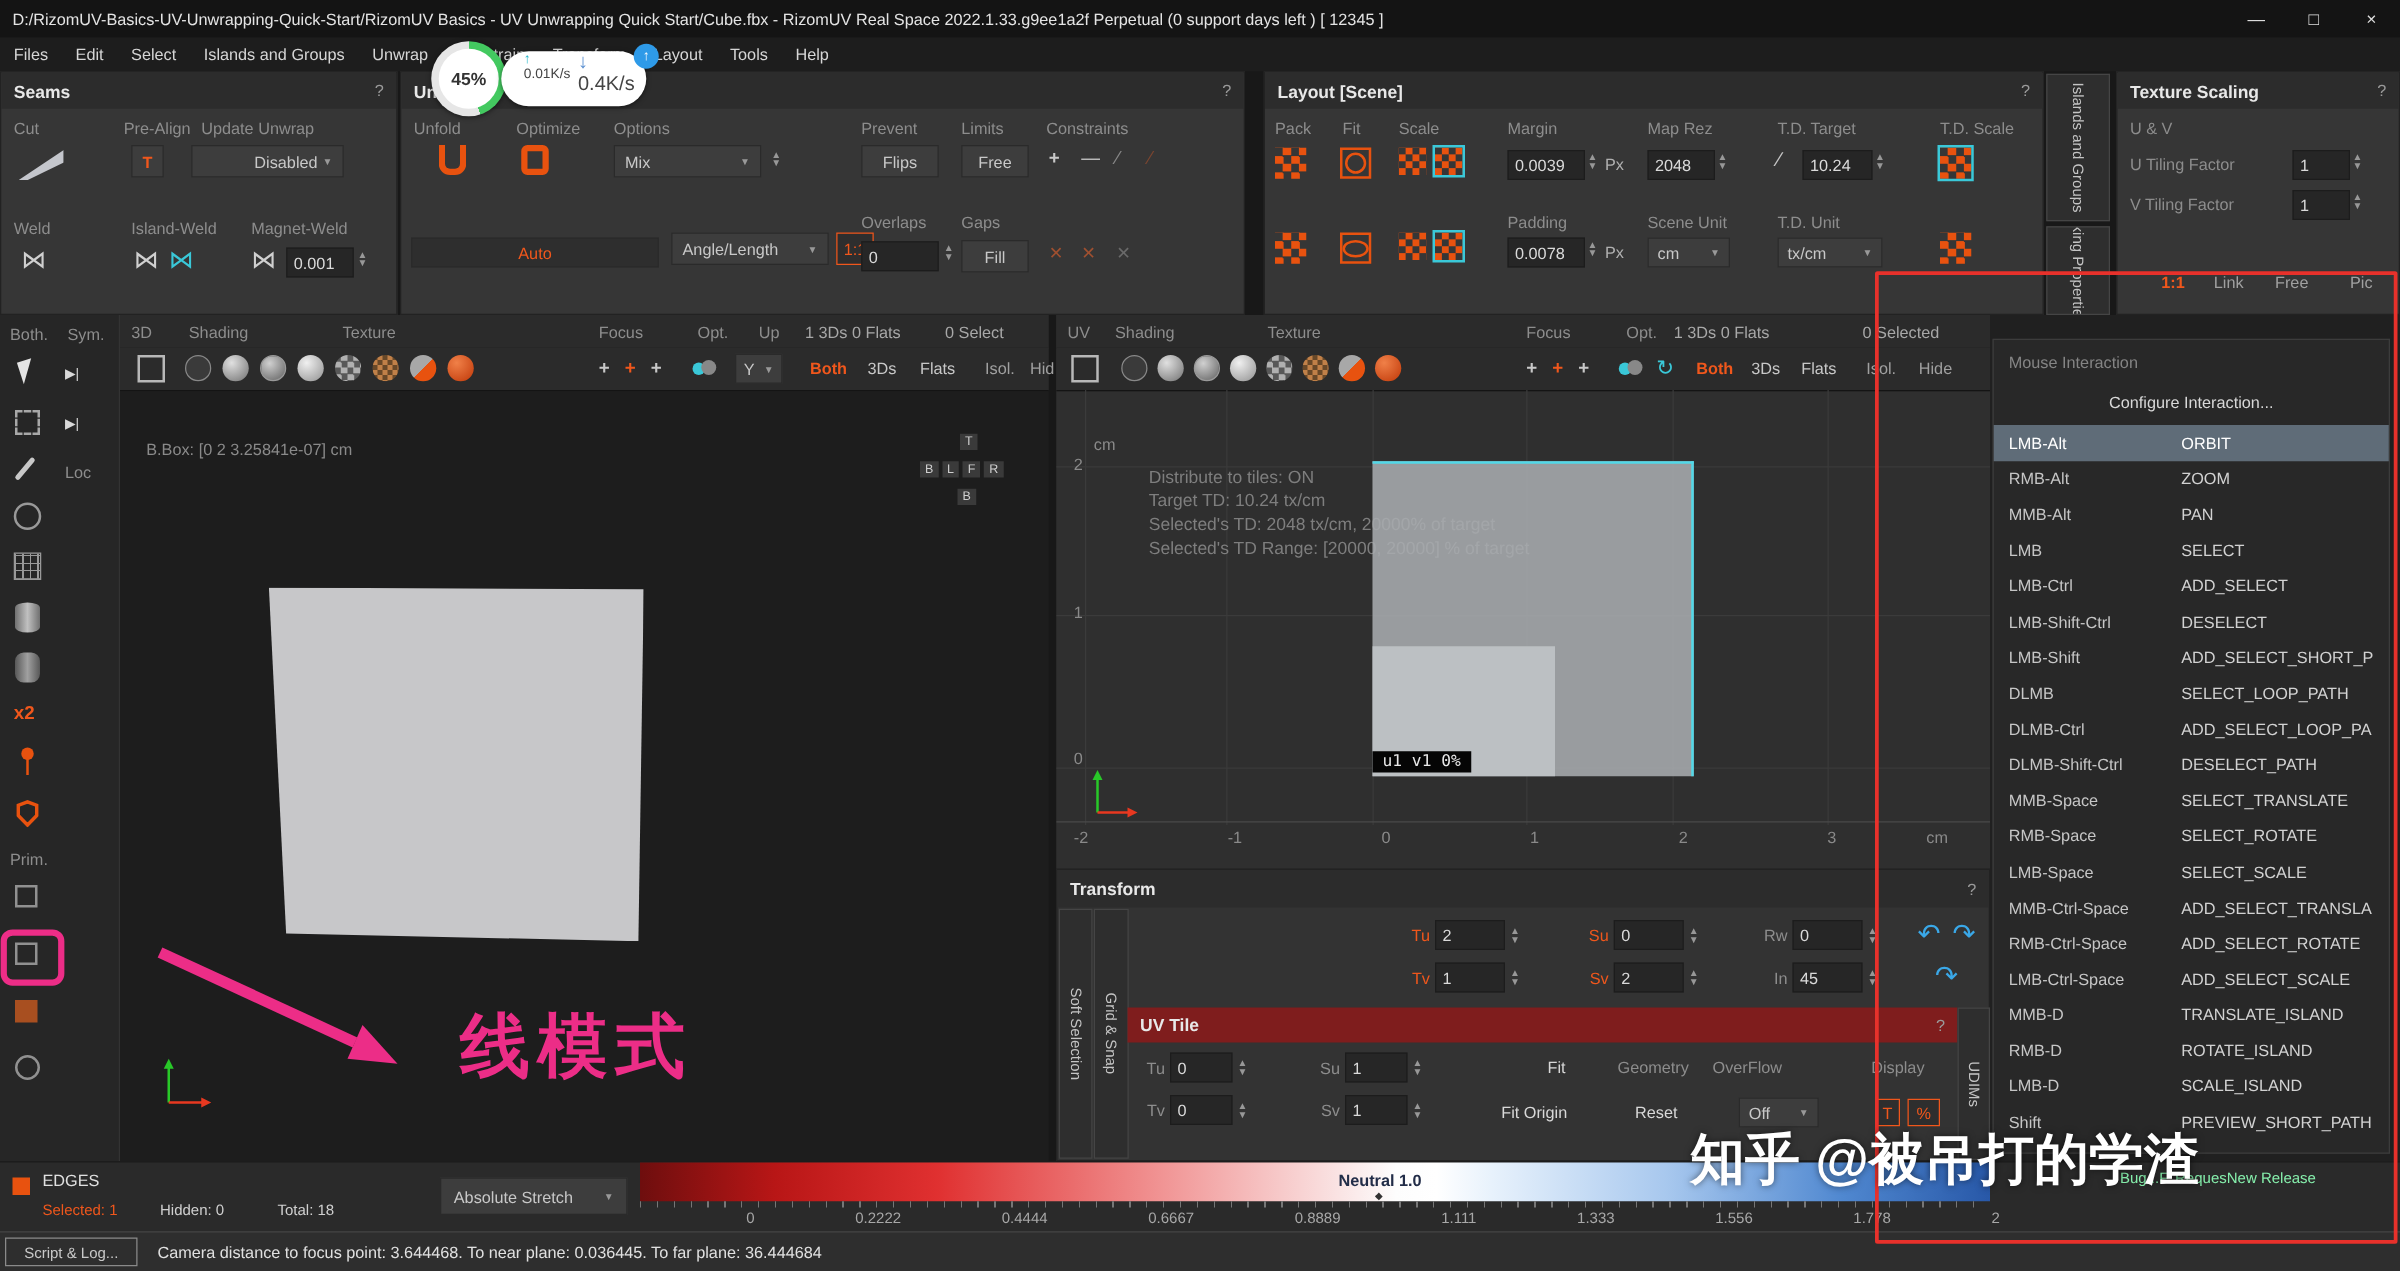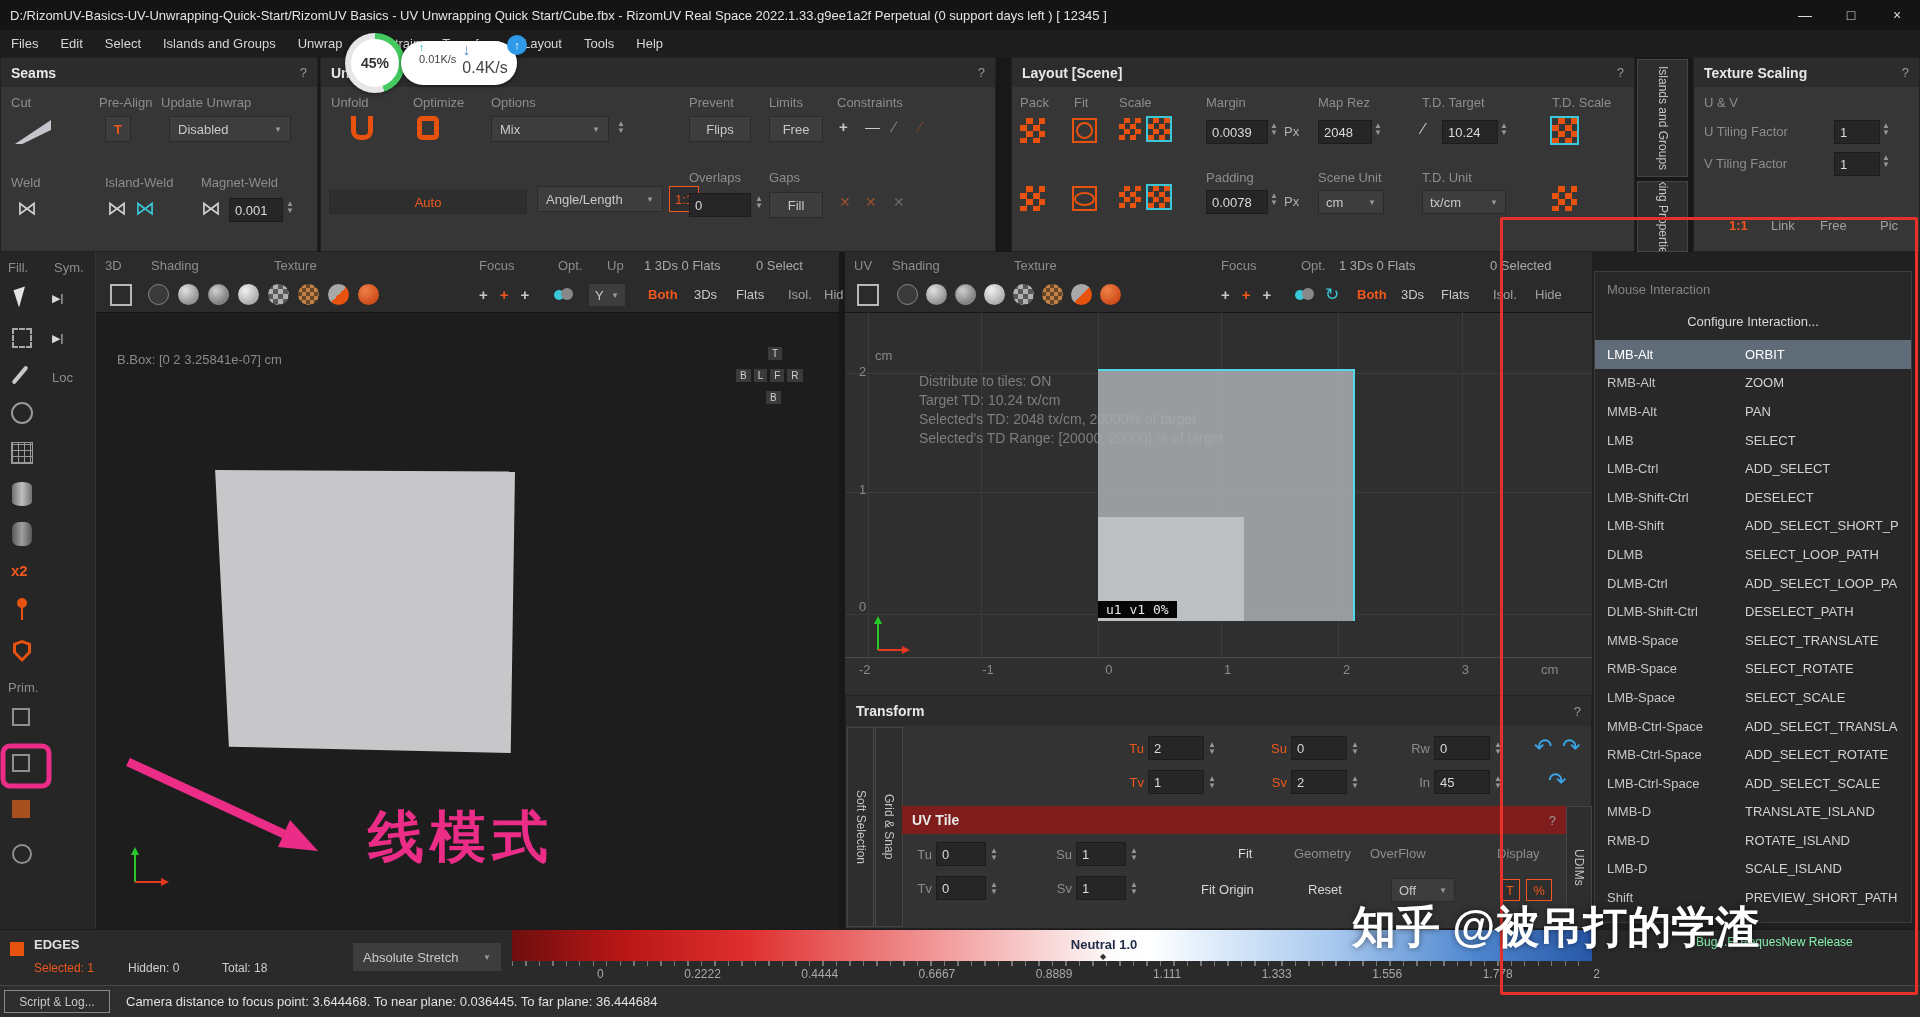--- a/index.html
+++ b/index.html
@@ -84,21 +84,21 @@
   <div class="panel" style="left:0;width:318px">
     <div class="hdr">
       <span>Seams</span>
       <span class="help">?</span>
     </div>
     <span class="lbl" style="left:10px;top:37px">Cut</span>
     <span class="lbl" style="left:98px;top:37px">Pre-Align</span>
     <span class="lbl" style="left:160px;top:37px">Update Unwrap</span>
     <span class="abs" style="left:14px;top:62px;width:36px;height:24px;background:#c4c6cc;clip-path:polygon(0 100%,100% 0,100% 42%,20% 100%)"></span>
     <span class="btn orange" style="left:104px;top:58px;width:26px;height:26px;font-weight:bold">T</span>
-    <span class="btn" style="left:168px;top:58px;width:122px;height:26px;justify-content:space-between;padding:0 8px">
+    <span class="btn" style="left:152px;top:58px;width:122px;height:26px;justify-content:flex-end;padding:0 8px">
       <span>Disabled</span>
       <span class="caret">▼</span>
     </span>
     <span class="lbl" style="left:10px;top:117px">Weld</span>
     <span class="lbl" style="left:104px;top:117px">Island-Weld</span>
     <span class="lbl" style="left:200px;top:117px">Magnet-Weld</span>
     <span class="weldi" style="left:16px;top:140px">⋈</span>
     <span class="weldi" style="left:106px;top:140px">⋈</span>
     <span class="weldi" style="left:134px;top:140px;color:#3ac8d8">⋈</span>
     <span class="weldi" style="left:200px;top:140px">⋈</span>
@@ -214,21 +214,21 @@
     <span class="lbl" style="left:10px;top:98px">V Tiling Factor</span>
     <span class="val" style="left:140px;top:94px;width:46px;height:24px">1</span>
     <span class="stp" style="left:188px;top:96px">▲<br>▼</span>
     <span class="txt orange" style="left:35px;top:160px;font-weight:bold">1:1</span>
     <span class="txt dim" style="left:77px;top:160px">Link</span>
     <span class="txt dim" style="left:126px;top:160px">Free</span>
     <span class="txt dim" style="left:186px;top:160px">Pic</span>
   </div>
 
   <div class="abs" style="left:0;top:252px;width:96px;height:677px;background:#262626;border-right:1px solid #333;box-sizing:border-box">
-    <span class="lbl" style="left:8px;top:8px">Fill.</span>
+    <span class="lbl" style="left:8px;top:8px">Both.</span>
     <span class="lbl" style="left:54px;top:8px">Sym.</span>
     <span class="abs" style="left:16px;top:36px;width:0;height:0;border-top:18px solid #e4e4e4;border-right:12px solid transparent;transform:rotate(-18deg)"></span>
     <span class="txt" style="left:52px;top:40px;font-size:11px;color:#d8d8d8">▶|</span>
     <span class="abs" style="left:12px;top:76px;width:20px;height:20px;border:2px dashed #a8a8a8;box-sizing:border-box"></span>
     <span class="txt" style="left:52px;top:80px;font-size:11px;color:#d8d8d8">▶|</span>
     <span class="abs" style="left:18px;top:112px;width:4px;height:22px;background:#c8c8c8;transform:rotate(40deg);border-radius:2px"></span>
     <span class="lbl" style="left:52px;top:118px">Loc</span>
     <span class="abs" style="left:11px;top:150px;width:22px;height:22px;border:2px solid #999;border-radius:50%;box-sizing:border-box"></span>
     <span class="abs" style="left:11px;top:190px;width:22px;height:22px;border:1px solid #999;box-sizing:border-box;background:repeating-linear-gradient(0deg,#999 0 1px,transparent 1px 6px),repeating-linear-gradient(90deg,#999 0 1px,transparent 1px 6px)"></span>
     <span class="abs" style="left:12px;top:230px;width:20px;height:24px;background:linear-gradient(90deg,#707070,#c0c0c0,#707070);border-radius:50% 50% 50% 50%/18% 18% 18% 18%"></span>
@@ -488,21 +488,21 @@
     <span class="btn" style="left:545px;top:182px;width:64px;height:24px;justify-content:space-between;padding:0 7px">
       <span>Off</span>
       <span class="caret">▼</span>
     </span>
     <span class="btn obtn" style="left:654px;top:183px;width:20px;height:22px;background:#2e2e2e">T</span>
     <span class="btn obtn" style="left:680px;top:183px;width:26px;height:22px;background:#2e2e2e">%</span>
   </div>
 
   <div class="abs" style="left:0;top:929px;width:1920px;height:56px;background:#2a2a2a;border-top:1px solid #1a1a1a;box-sizing:border-box">
     <span class="abs" style="left:10px;top:12px;width:14px;height:14px;background:#e8520f"></span>
-    <span class="txt" style="left:34px;top:7px;font-weight:bold;color:#e0e0e0">EDGES</span>
+    <span class="txt" style="left:34px;top:7px;font-weight:normal;color:#e0e0e0">EDGES</span>
     <span class="txt orange" style="left:34px;top:31px;font-size:12px">Selected: 1</span>
     <span class="txt" style="left:128px;top:31px;font-size:12px;color:#d0d0d0">Hidden: 0</span>
     <span class="txt" style="left:222px;top:31px;font-size:12px;color:#d0d0d0">Total: 18</span>
     <span class="btn" style="left:352px;top:12px;width:150px;height:30px;justify-content:space-between;padding:0 10px">
       <span>Absolute Stretch</span>
       <span class="caret">▼</span>
     </span>
     <div class="abs" style="left:512px;top:0;width:1080px;height:31px;background:linear-gradient(to right,#6e0e0e 0%,#b81616 10%,#e03030 22%,#f09090 38%,#fdfdfd 56%,#ffffff 59%,#e8f2fc 63%,#a8c8ee 76%,#5088d0 89%,#2858a8 100%)"></div>
     <span class="txt" style="left:1104px;top:7px;transform:translateX(-50%);color:#222d48;font-weight:bold">Neutral 1.0</span>
     <span class="txt" style="left:1100px;top:22px;color:#333;font-size:8px">◆</span>

